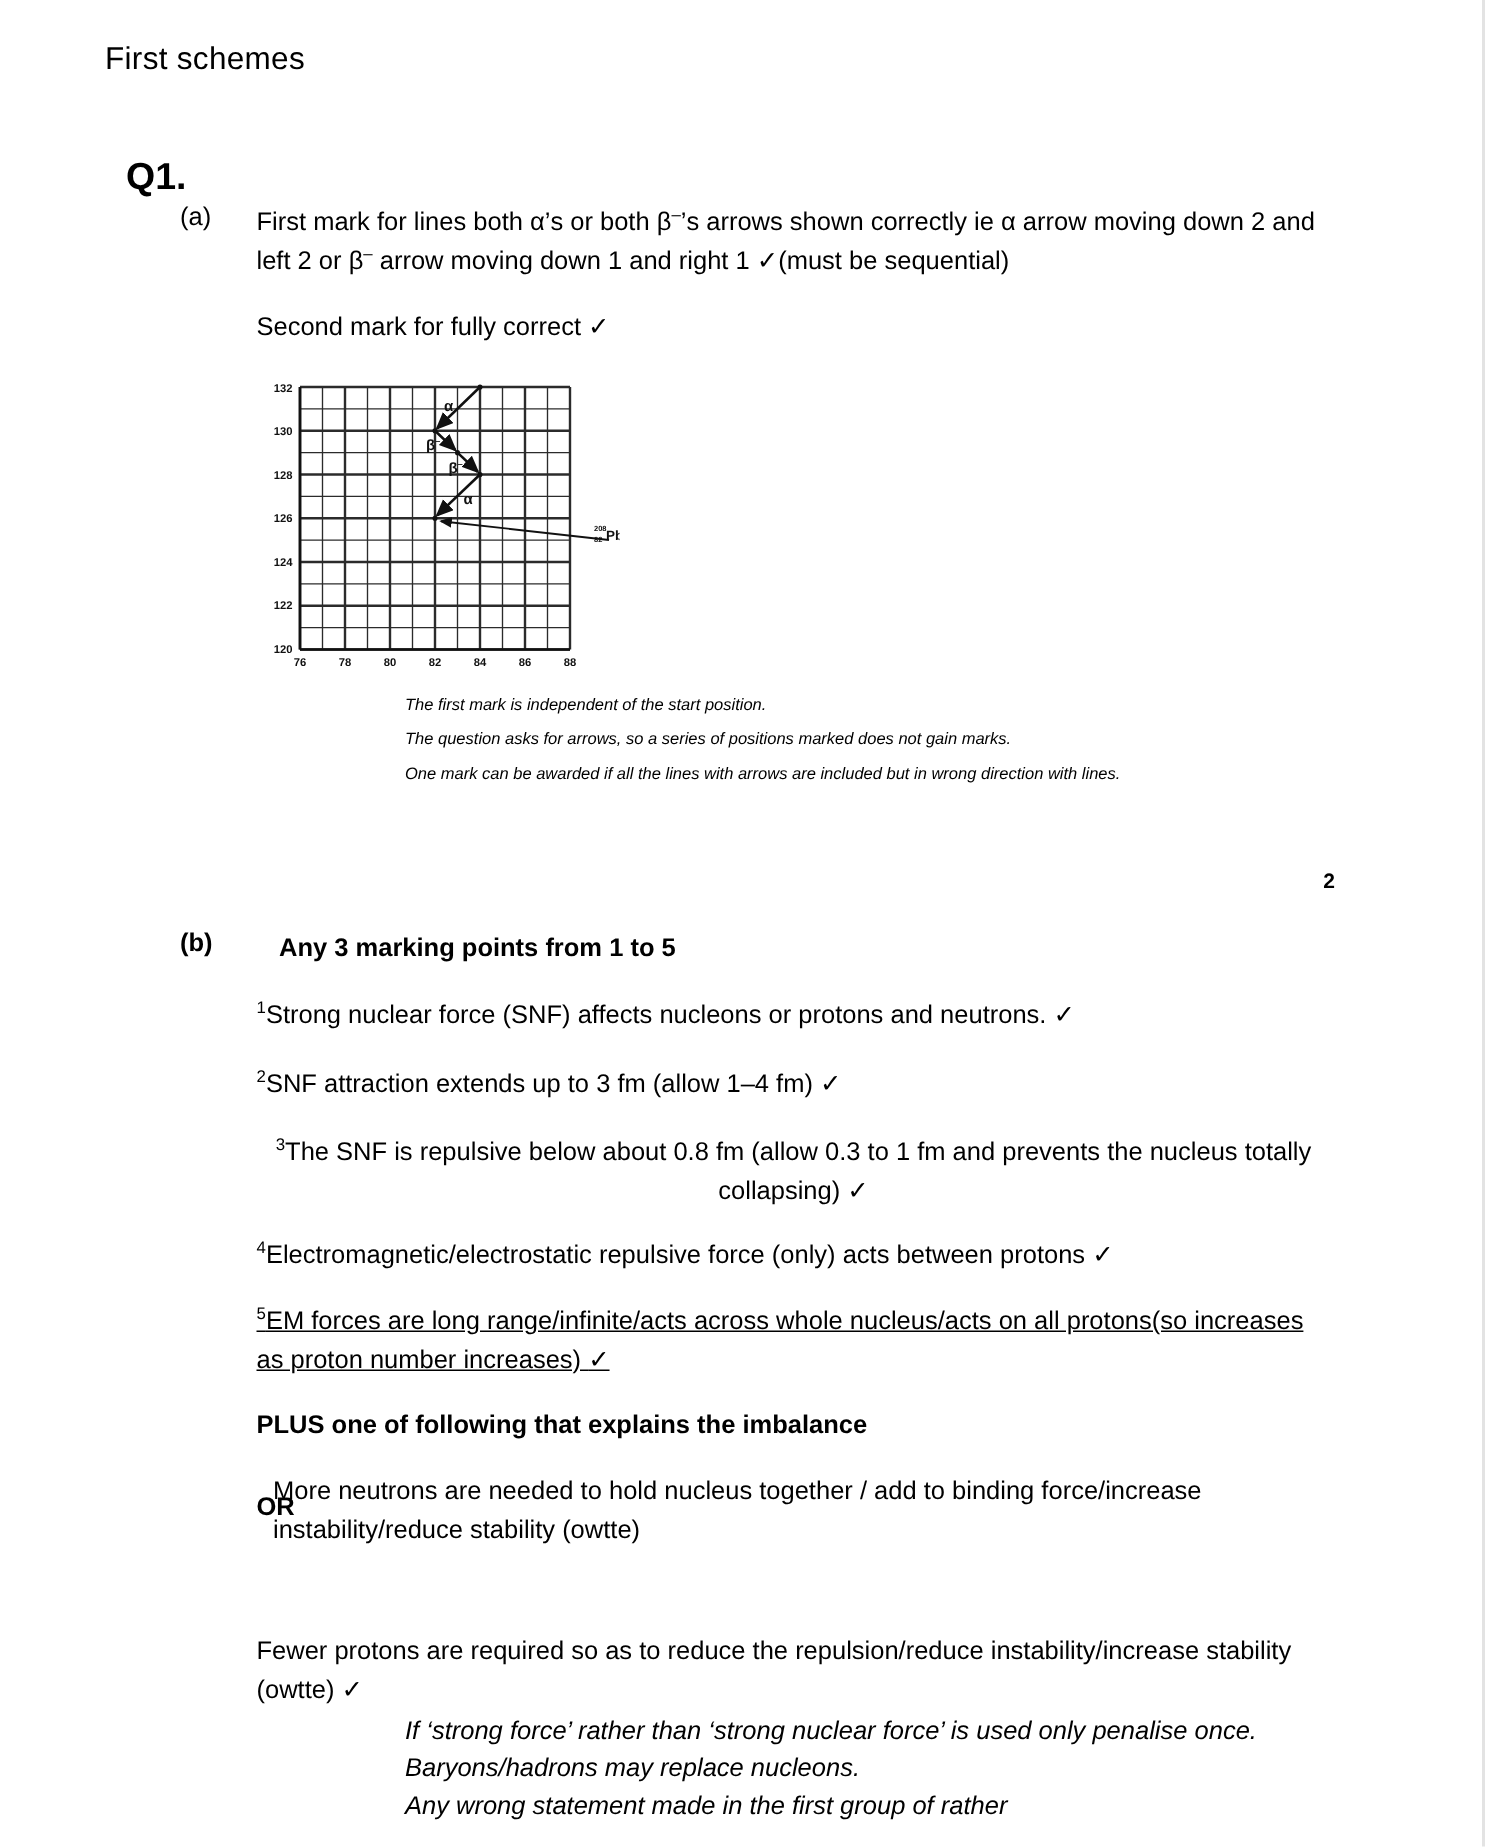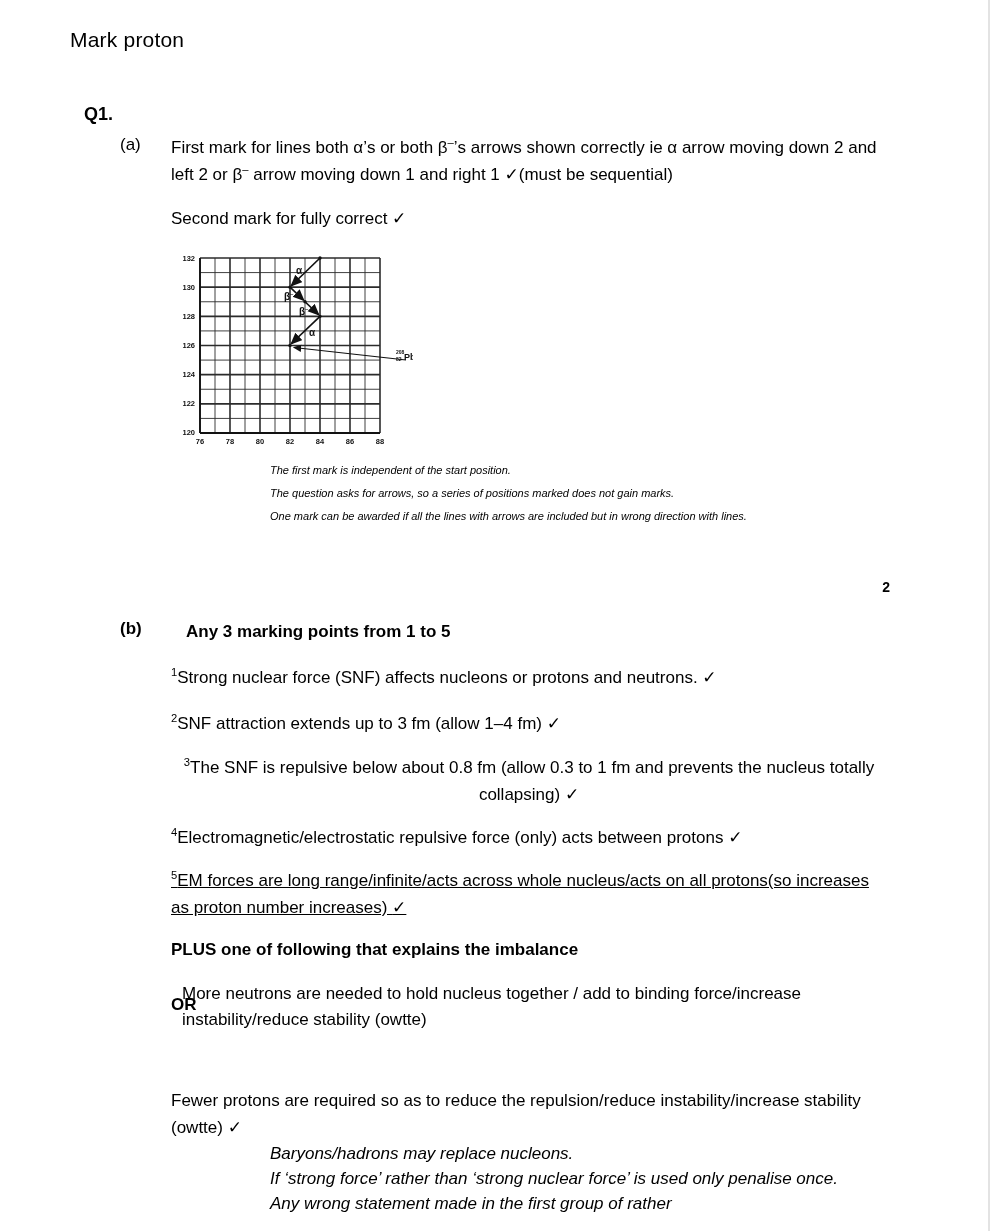--- a/index.html
+++ b/index.html
@@ -28,21 +28,21 @@
     position: absolute;
     left: 70px;
     top: 28px;
     font-size: 21px;
     letter-spacing: 0.2px;
   }
   .q-label {
     position: absolute;
     left: 84px;
     top: 104px;
-    font-size: 18px;
+    font-size: 25px;
     font-weight: bold;
   }
   .part-label {
     position: absolute;
     font-size: 17px;
   }
   .part-a-label { left: 120px; top: 135px; }
   .part-b-label { left: 120px; top: 619px; font-weight: bold; }
 
   .body-text {
@@ -108,21 +108,21 @@
     width: 245px;
     height: 200px;
   }
   .graph-wrap svg { display: block; }
 </style>
 </head>
 <body>
 
 <div class="page">
 
-  <div class="doc-title">Mark proton</div>
+  <div class="doc-title">First schemes</div>
 
   <div class="q-label">Q1.</div>
 
   <div class="part-label part-a-label">(a)</div>
 
   <div class="body-text a-text1">
     <span>First mark for lines both α’s or both β</span><sup>–</sup><span>’s arrows shown correctly ie α arrow moving down 2 and left 2 or β</span><sup>–</sup><span> arrow moving down 1 and right 1 </span><span class="ck">✓</span><span>(must be sequential)</span>
   </div>
 
   <div class="body-text a-text2">
@@ -259,18 +259,18 @@
 
   <div class="body-text plus-head">PLUS one of following that explains the imbalance</div>
   <div class="body-text opt1">More neutrons are needed to hold nucleus together / add to binding force/increase instability/reduce stability (owtte)</div>
   <div class="body-text or-head">OR</div>
 
   <div class="body-text opt2">
     <span>Fewer protons are required so as to reduce the repulsion/reduce instability/increase stability (owtte) </span><span class="ck">✓</span>
   </div>
 
   <div class="notes-b">
+    <div>If ‘strong force’ rather than ‘strong nuclear force’ is used only penalise once.</div>
     <div>Baryons/hadrons may replace nucleons.</div>
-    <div>If ‘strong force’ rather than ‘strong nuclear force’ is used only penalise once.</div>
     <div>Any wrong statement made in the first group of rather</div>
   </div>
 
 </div>
 
 </body></html>

